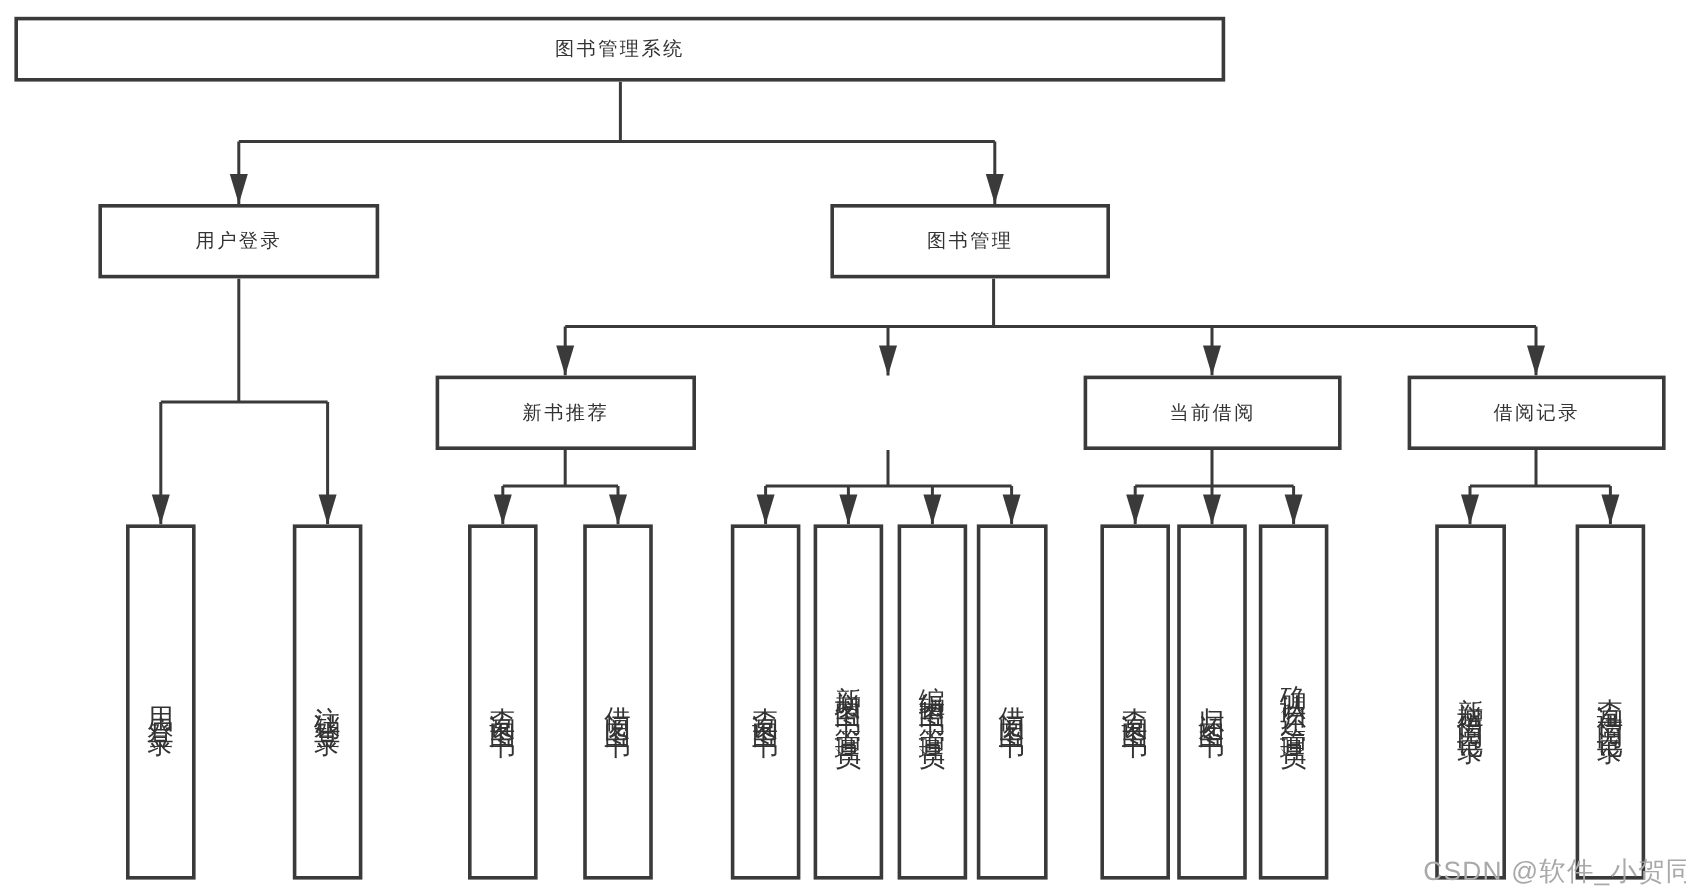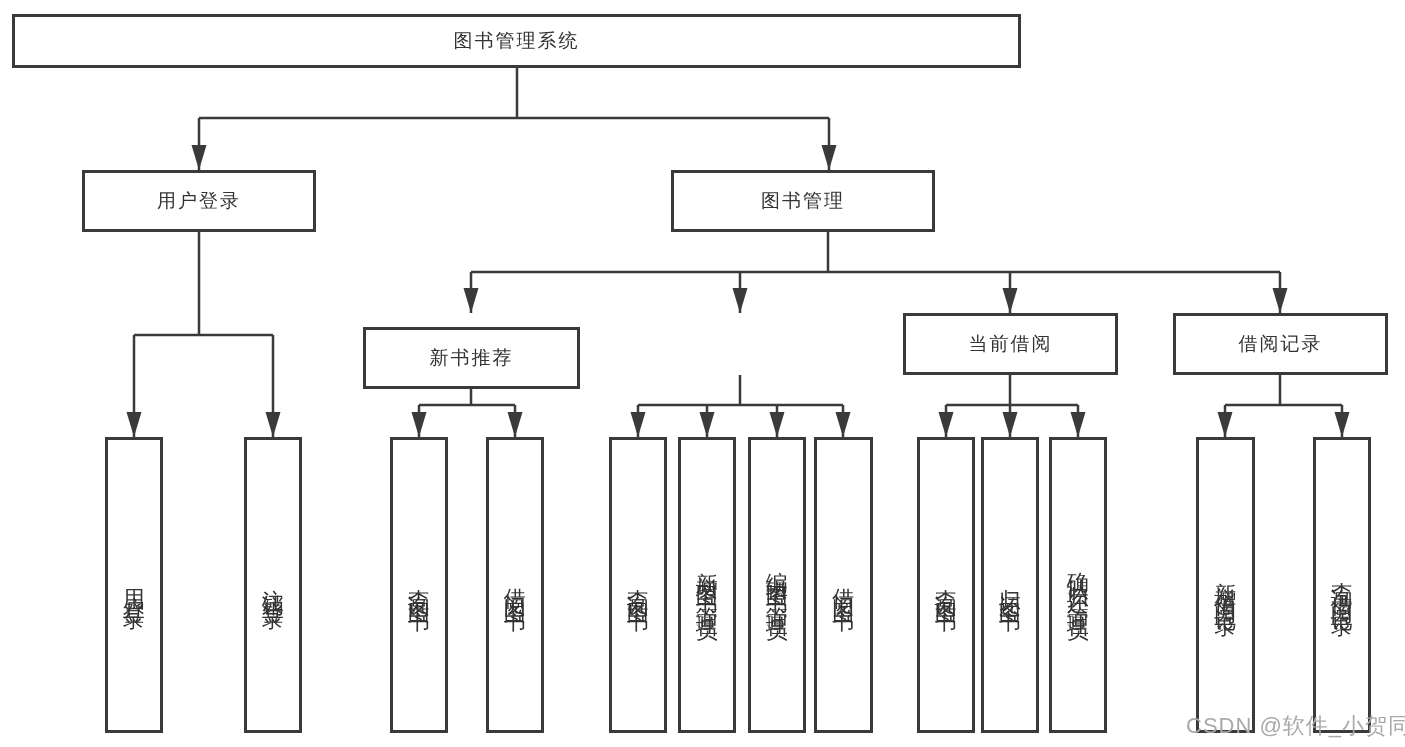--- a/index.html
+++ b/index.html
@@ -22,21 +22,21 @@
     position: absolute;
     z-index: 2;
     background: #ffffff;
     border: 3px solid var(--line, #3a3a3a);
     color: var(--text, #333333);
     display: flex;
     align-items: center;
     justify-content: center;
     text-align: center;
   }
-  .h-box { font-size: 19px; letter-spacing: 2px; white-space: nowrap; }
+  .h-box { font-size: 16px; letter-spacing: 2px; white-space: nowrap; }
   .leaf {
     writing-mode: vertical-lr;
     text-orientation: mixed;
     font-size: 22px;
     letter-spacing: 7px;
     line-height: 1.15;
   }
 
   .watermark {
     position: absolute;
@@ -89,23 +89,23 @@
       <polygon class="arrowhead" points="1010,437 1002.5,412 1017.5,412"></polygon>
       <polygon class="arrowhead" points="1078,437 1070.5,412 1085.5,412"></polygon>
       <polygon class="arrowhead" points="1225,437 1217.5,412 1232.5,412"></polygon>
       <polygon class="arrowhead" points="1342,437 1334.5,412 1349.5,412"></polygon>
     </g>
   </svg>
 
   <div class="box h-box" style="left:12px;top:14px;width:1009px;height:54px">图书管理系统</div>
 
   <div class="box h-box" style="left:82px;top:170px;width:234px;height:62px">用户登录</div>
-  <div class="box h-box" style="left:671px;top:170px;width:264px;height:62px">图书管理</div>
+  <div class="box h-box" style="left:692px;top:170px;width:233px;height:62px">图书管理</div>
 
-  <div class="box h-box" style="left:363px;top:327px;width:217px;height:62px">新书推荐</div>
+  <div class="box h-box" style="left:363px;top:313px;width:217px;height:62px">新书推荐</div>
   <div class="box h-box" style="left:903px;top:313px;width:215px;height:62px">当前借阅</div>
   <div class="box h-box" style="left:1173px;top:313px;width:215px;height:62px">借阅记录</div>
 
   <div class="box leaf" style="left:105px;top:437px;width:58px;height:296px">用户登录</div>
   <div class="box leaf" style="left:244px;top:437px;width:58px;height:296px">注销登录</div>
   <div class="box leaf" style="left:390px;top:437px;width:58px;height:296px">查询图书</div>
   <div class="box leaf" style="left:486px;top:437px;width:58px;height:296px">借阅图书</div>
   <div class="box leaf" style="left:609px;top:437px;width:58px;height:296px">查询图书</div>
   <div class="box leaf" style="left:678px;top:437px;width:58px;height:296px">新增图书（管理员）</div>
   <div class="box leaf" style="left:748px;top:437px;width:58px;height:296px">编辑图书（管理员）</div>

